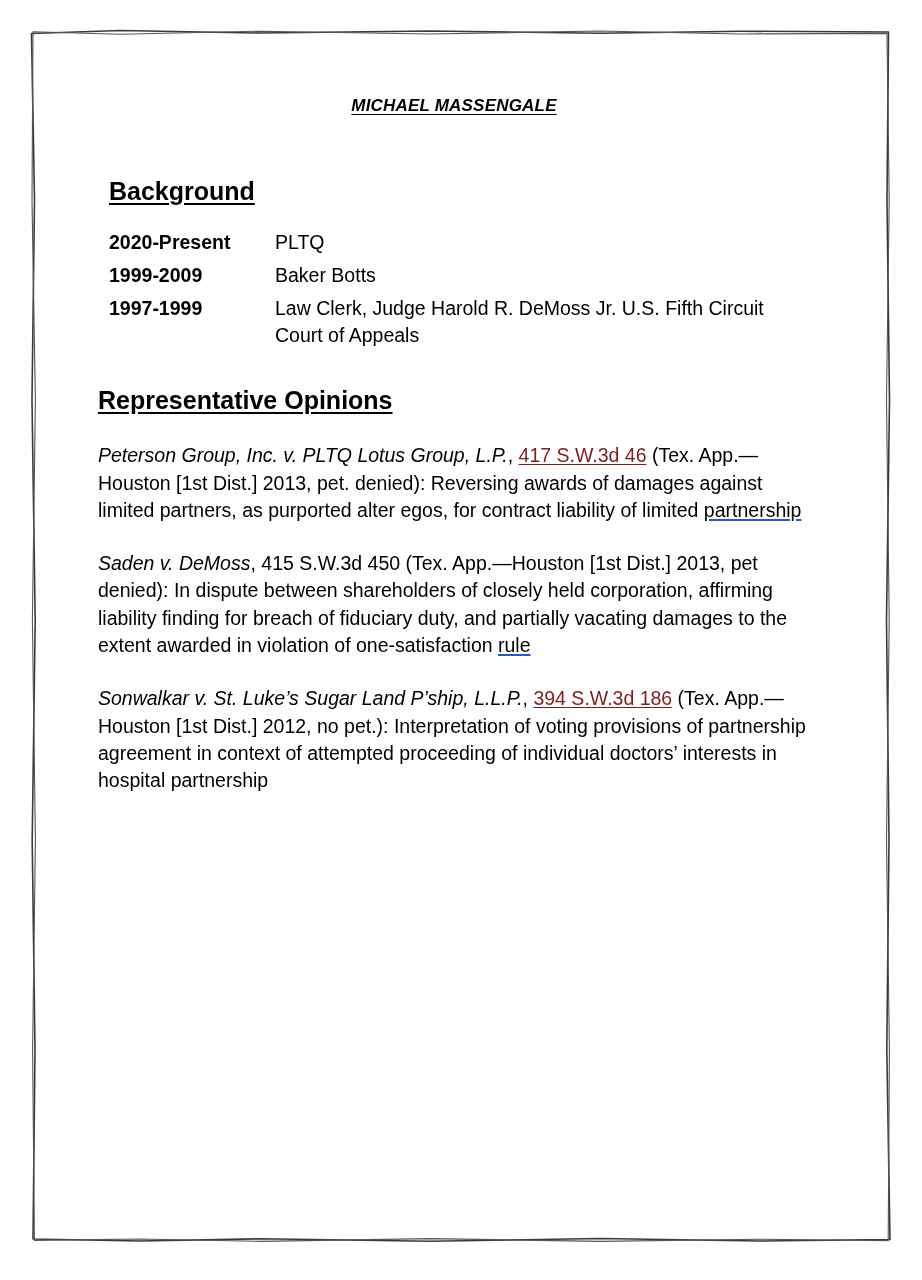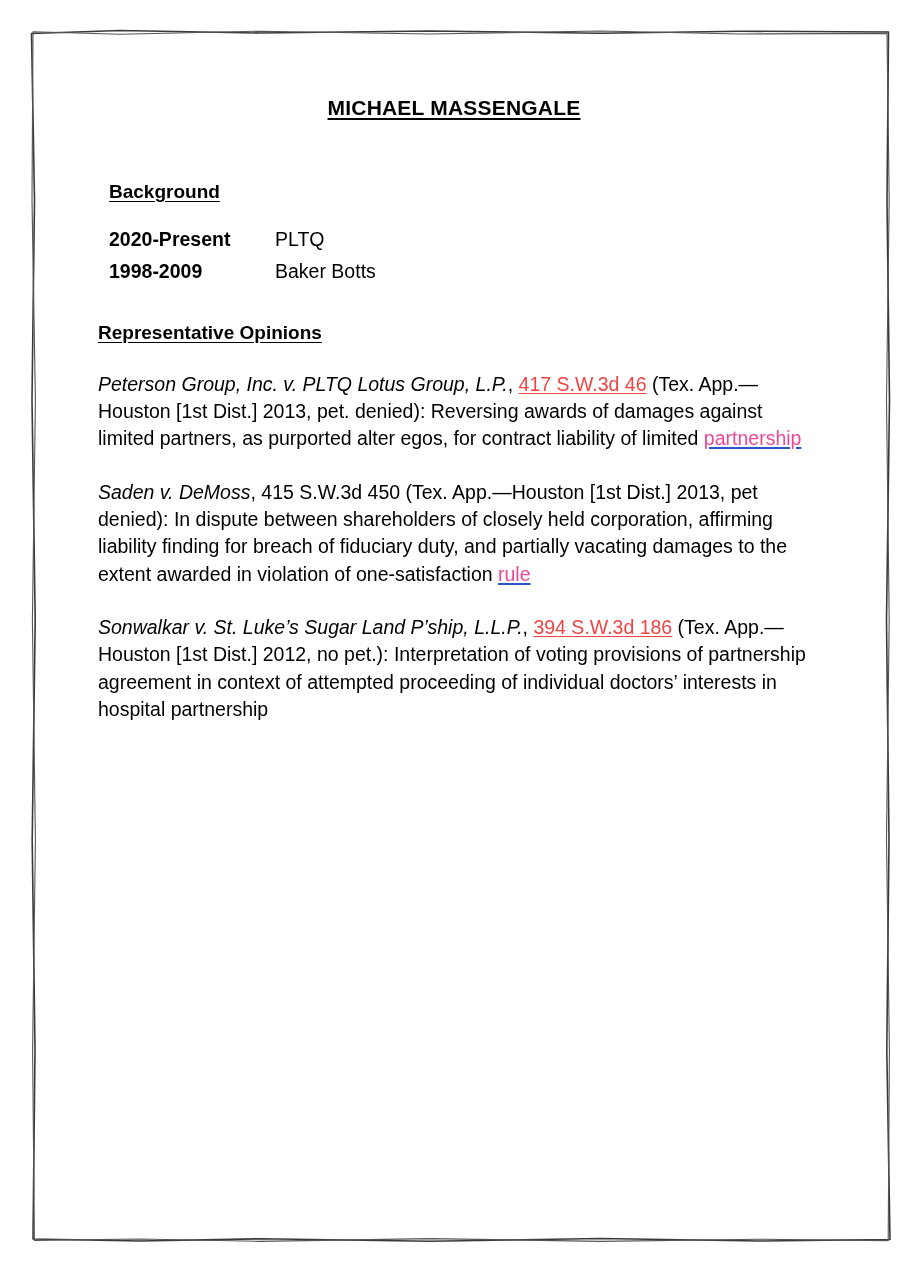--- a/index.html
+++ b/index.html
@@ -28,33 +28,34 @@
   }
   .content {
     position: absolute;
     left: 98px;
     top: 90px;
     width: 712px;
   }
 
   .doc-title {
     text-align: center;
-    font-size: 21px;
+    font-size: 17px;
     font-weight: bold;
     letter-spacing: 0.2px;
     margin: 0 0 0 0;
     padding-top: 6px;
+    font-style: italic;
   }
   .doc-title span {
     text-decoration: underline;
     text-underline-offset: 3px;
   }
 
   .section-heading {
-    font-size: 19px;
+    font-size: 25px;
     font-weight: bold;
     margin: 0;
     line-height: 1.25;
   }
   .section-heading span {
     text-decoration: underline;
     text-underline-offset: 3px;
   }
 
   #background-heading-wrap { margin-top: 60px; padding-left: 11px; }
@@ -89,27 +90,27 @@
   }
   p.case-entry {
     font-size: 19.5px;
     line-height: 1.40;
     margin: 26px 0 0 0;
   }
   .case-name {
     font-style: italic;
   }
   a.cite-link {
-    color: #ef4444;
+    color: #7f1d1d;
     text-decoration: underline;
     text-underline-offset: 2px;
     cursor: pointer;
   }
   a.plain-link {
-    color: #ec4899;
+    color: #000000;
     text-decoration: underline;
     text-decoration-color: #2a56c6;
     text-decoration-thickness: 2px;
     text-underline-offset: 2px;
     cursor: pointer;
   }
 </style>
 </head>
 <body>
 
@@ -133,22 +134,26 @@
     <div id="background-heading-wrap">
       <div class="section-heading"><span>Background</span></div>
 
       <table class="bg-table">
         <tbody>
           <tr>
             <td class="years">2020-Present</td>
             <td class="role">PLTQ</td>
           </tr>
           <tr>
-            <td class="years">1998-2009</td>
+            <td class="years">1999-2009</td>
             <td class="role">Baker Botts</td>
+          </tr>
+          <tr>
+            <td class="years">1997-1999</td>
+            <td class="role">Law Clerk, Judge Harold R. DeMoss Jr. U.S. Fifth Circuit Court of Appeals</td>
           </tr>
         </tbody>
       </table>
     </div>
 
 
     <div id="opinions-heading-wrap">
       <div class="section-heading"><span>Representative Opinions</span></div>
 
       <p class="case-entry">

